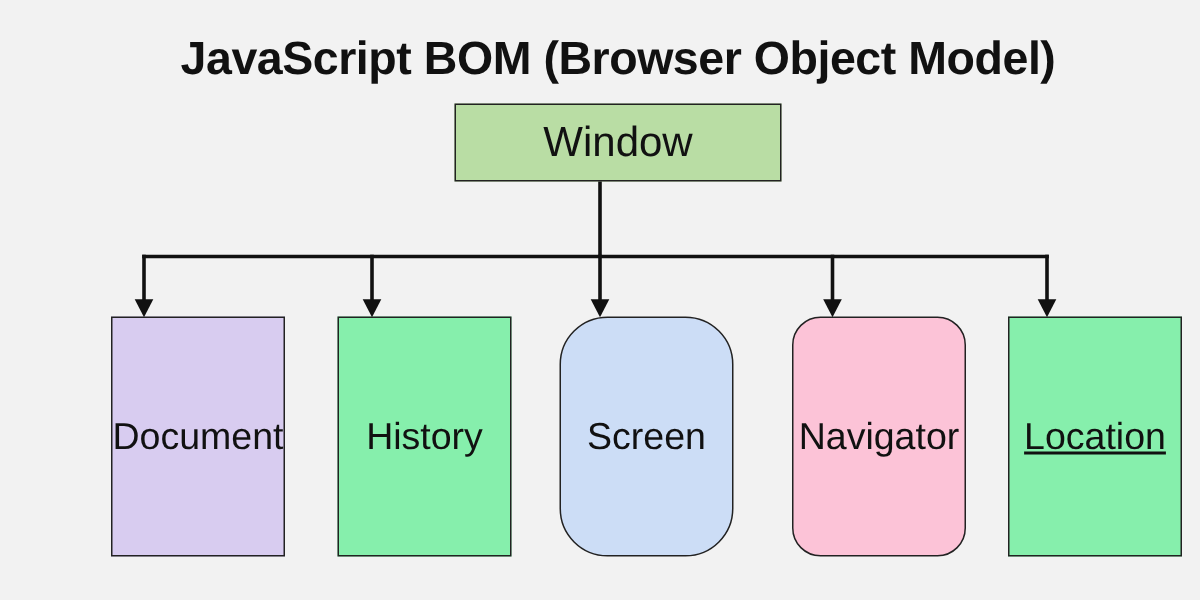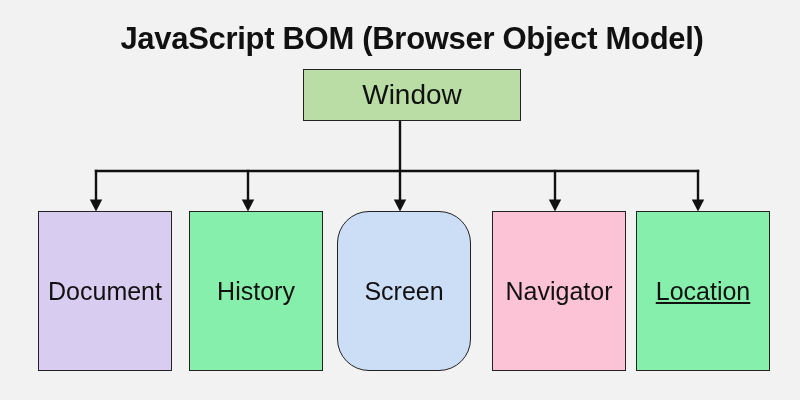--- a/index.html
+++ b/index.html
@@ -37,23 +37,24 @@
   }
   .root-node {
     left: 291px;
     top: 69px;
     width: 218px;
     height: 52px;
     font-size: 28px;
   }
   .child-node {
     top: 211px;
-    width: 134px;
+    width: 116px;
     height: 160px;
     font-size: 25px;
+    margin-left: 36px;
   }
   .child-0 { left: 38px; }
   .child-1 { left: 189px; }
   .child-2 { left: 337px; }
   .child-3 { left: 492px; }
   .child-4 { left: 636px; }
   .connectors {
     position: absolute;
     left: 0;
     top: 0;
@@ -78,21 +79,21 @@
   </div>
 
   <div class="node child-node child-1" style="background-color: #86efac;">
     <span>History</span>
   </div>
 
   <div class="node child-node child-2" style="background-color: rgb(204, 221, 246); border-radius: 32px;">
     <span>Screen</span>
   </div>
 
-  <div class="node child-node child-3" style="background-color: rgb(252, 195, 215);">
+  <div class="node child-node child-3" style="background-color: rgb(252, 195, 215); border-radius: 19px;">
     <span>Navigator</span>
   </div>
 
   <div class="node child-node child-4" style="background-color: #86efac; text-decoration: underline;">
     <span>Location</span>
   </div>
 
   <svg class="connectors" viewBox="0 0 800 400" xmlns="http://www.w3.org/2000/svg">
     <g stroke="#111" stroke-width="2.4" fill="none">
 

